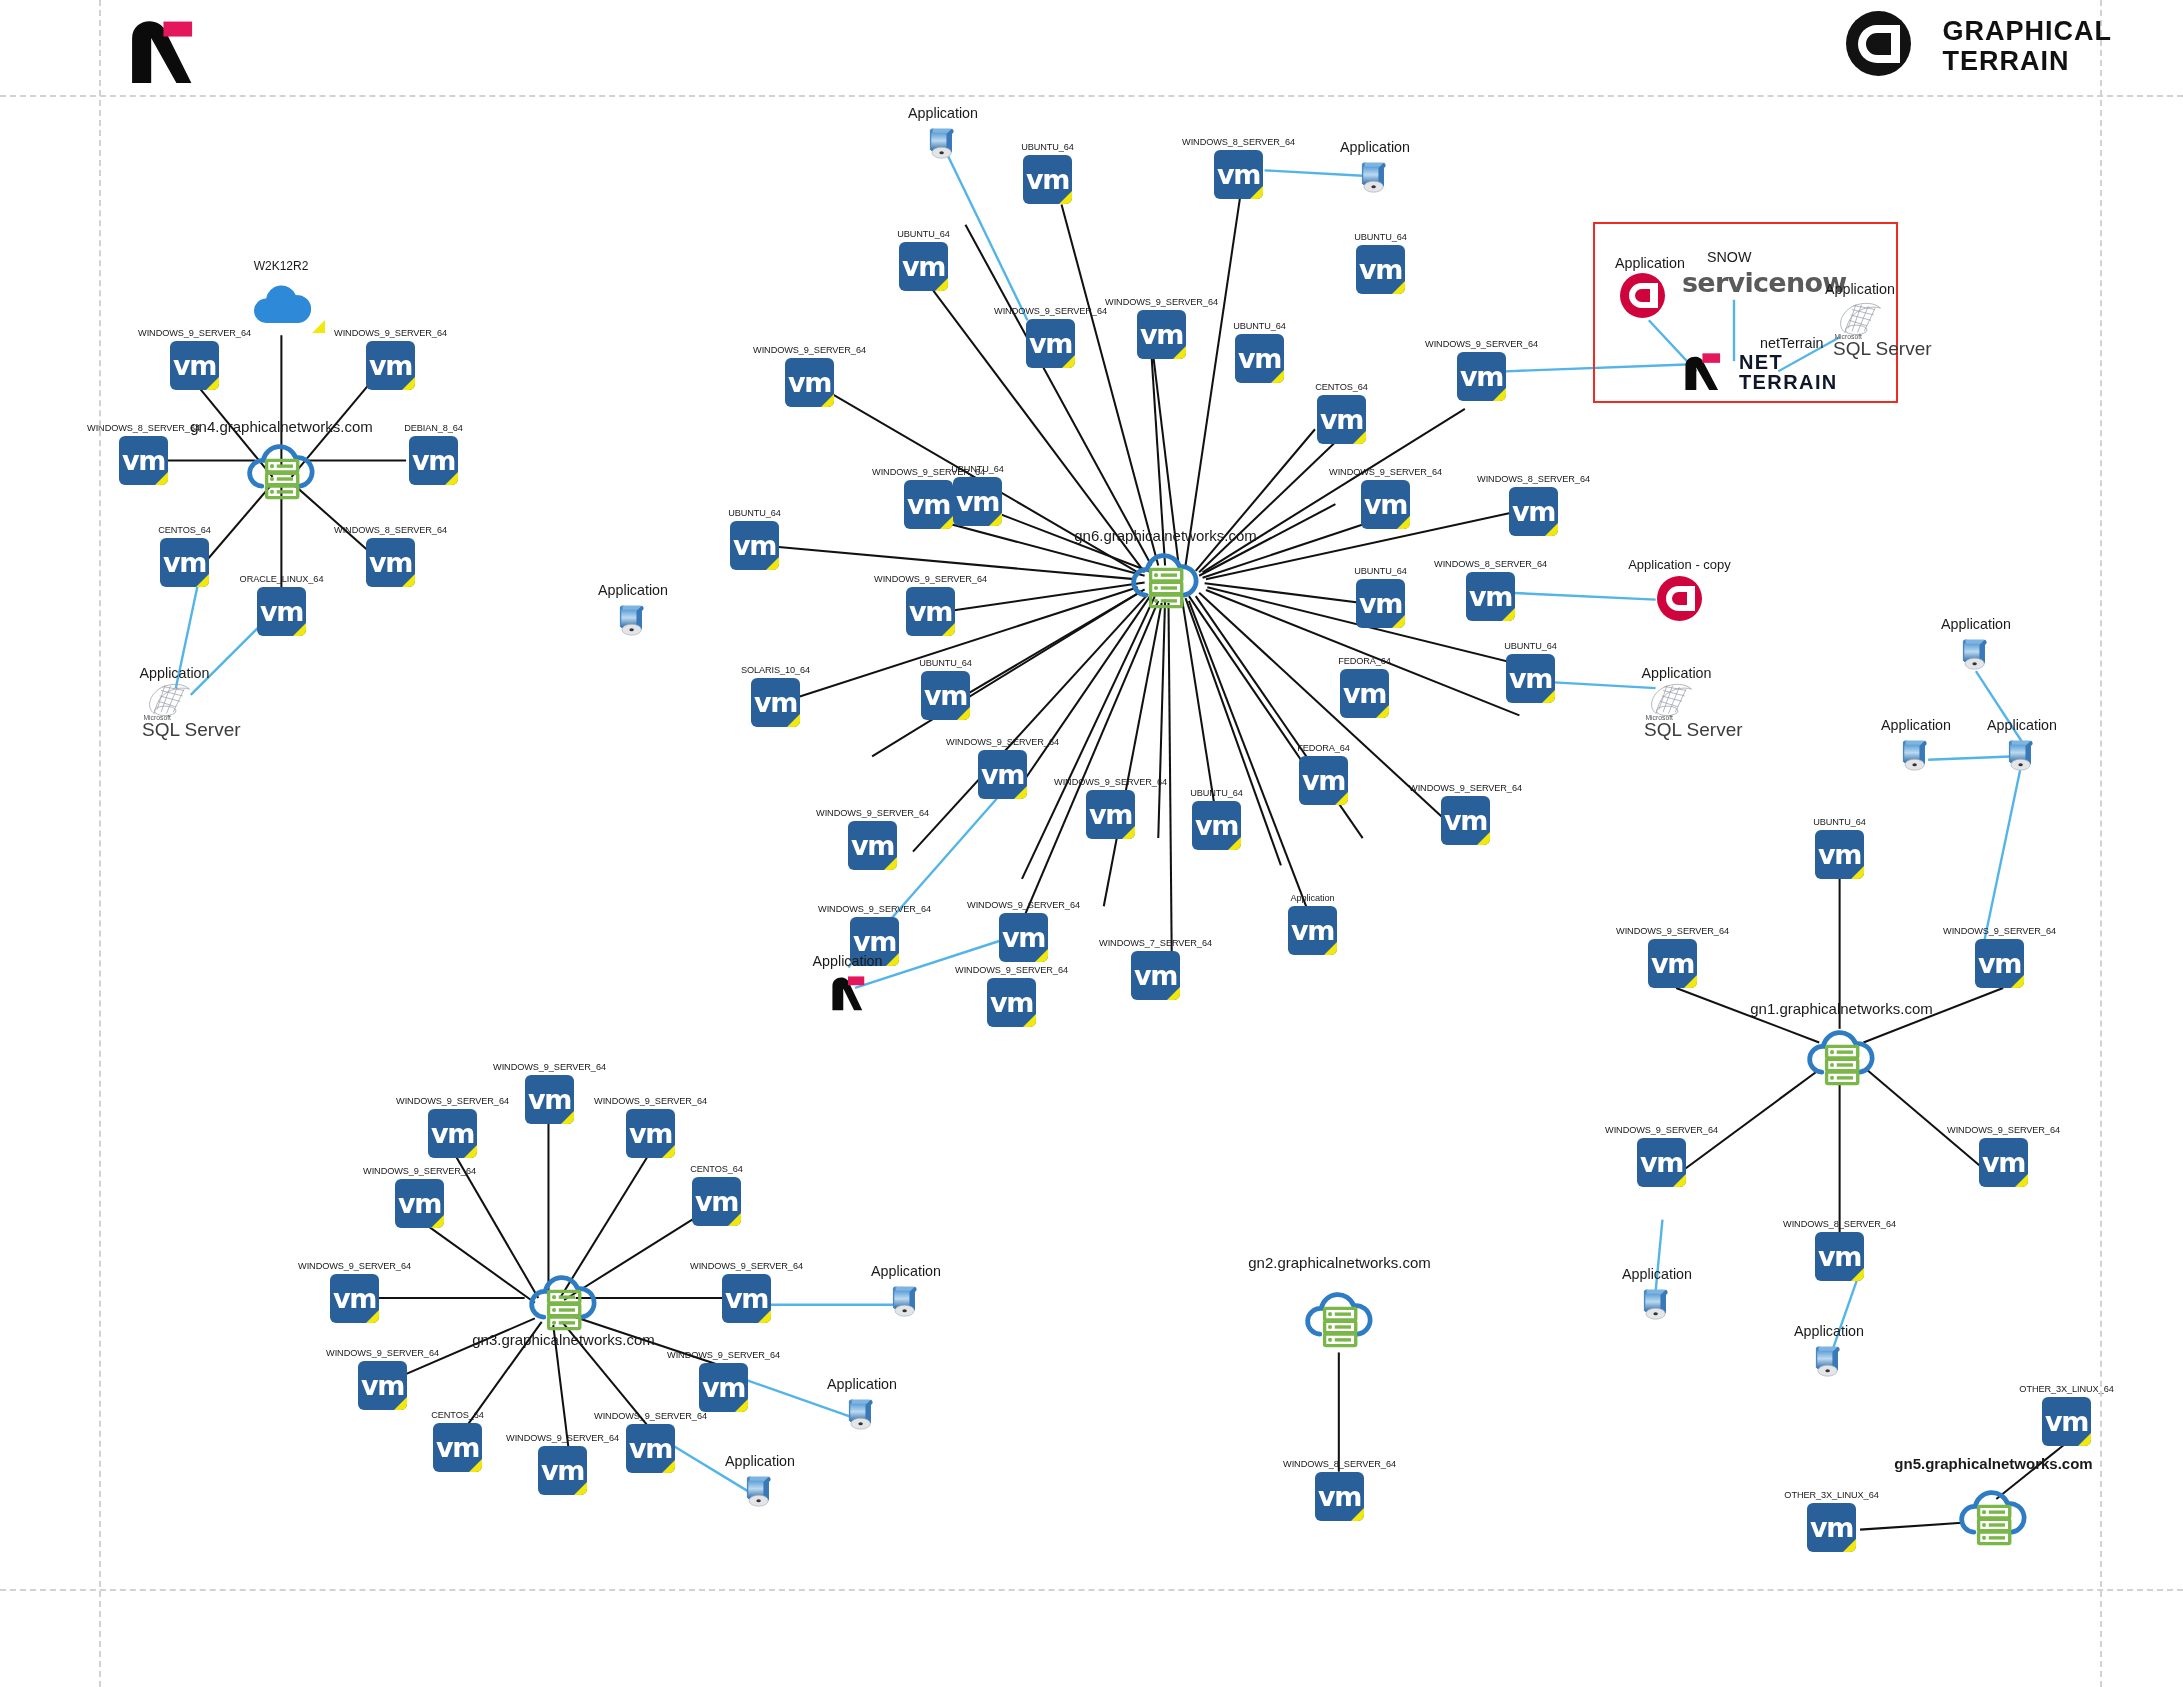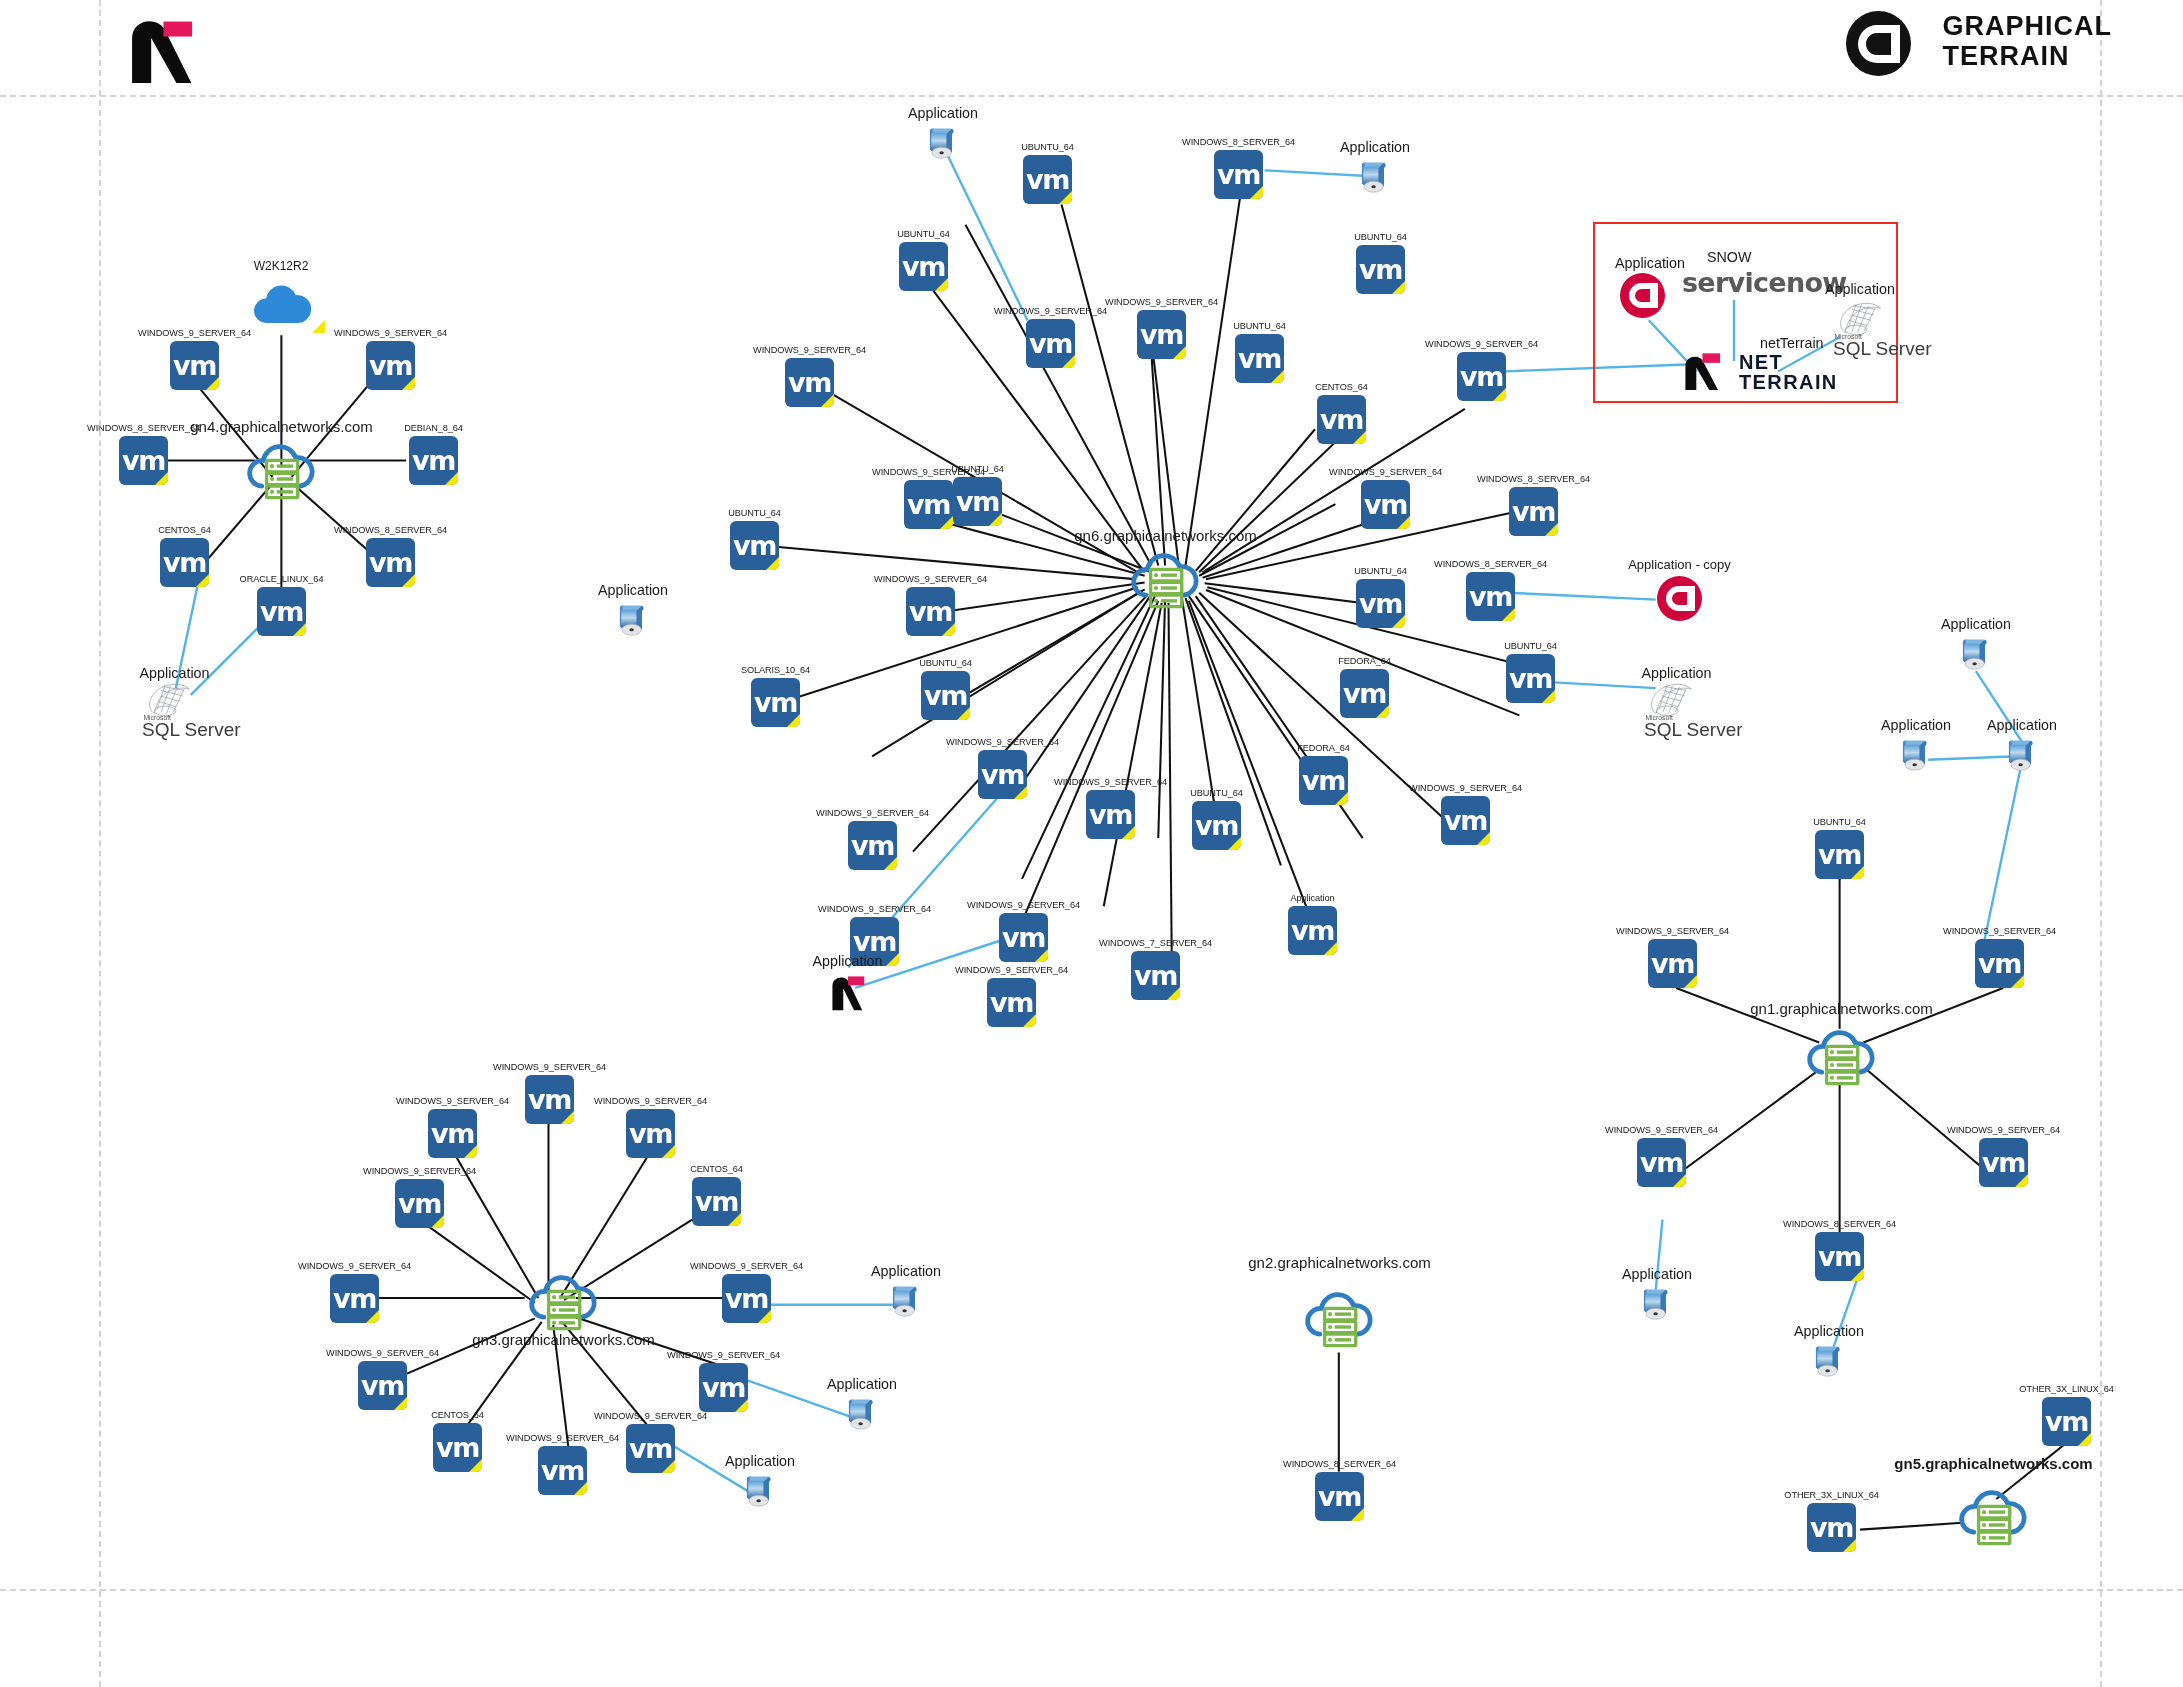--- a/index.html
+++ b/index.html
@@ -11,21 +11,21 @@
   .guide{position:absolute;}
   .guide.v{top:0;bottom:0;width:0;border-left:2px dashed #d2d2d2;}
   .guide.h{left:0;right:0;height:0;border-top:2px dashed #d2d2d2;}
 
   
   #hdr{position:absolute;left:0;top:0;width:2183px;height:95px;z-index:6;}
   #ftr{position:absolute;left:0;top:1588px;width:2183px;height:99px;z-index:6;}
 
   .nt-logo{position:absolute;}
 
-  .gn-logo{position:absolute;display:flex;align-items:flex-start;gap:32px;}
+  .gn-logo{position:absolute;display:flex;align-items:flex-end;gap:32px;}
   .gn-mark{width:65px;height:65px;border-radius:50%;background:#121212;position:relative;flex:none;}
   .gn-mark .ring{position:absolute;left:12.3px;top:13.6px;width:41px;height:38px;
       border:8.9px solid #fff;border-radius:20.4px 6.8px 6.8px 20.4px;box-sizing:border-box;}
   .gn-mark .tail{position:absolute;right:10.2px;top:13.6px;width:8.9px;height:38px;background:#fff;}
   .gn-mark .dot{position:absolute;left:27px;top:27px;width:11px;height:11px;border-radius:50%;background:#121212;}
   .gn-txt{font-family:"Liberation Sans",sans-serif;font-weight:bold;letter-spacing:1px;
       font-size:27px;line-height:30px;color:#111;}
 
   
   #canvas{position:absolute;left:0;top:0;width:2183px;height:1687px;z-index:2;}

